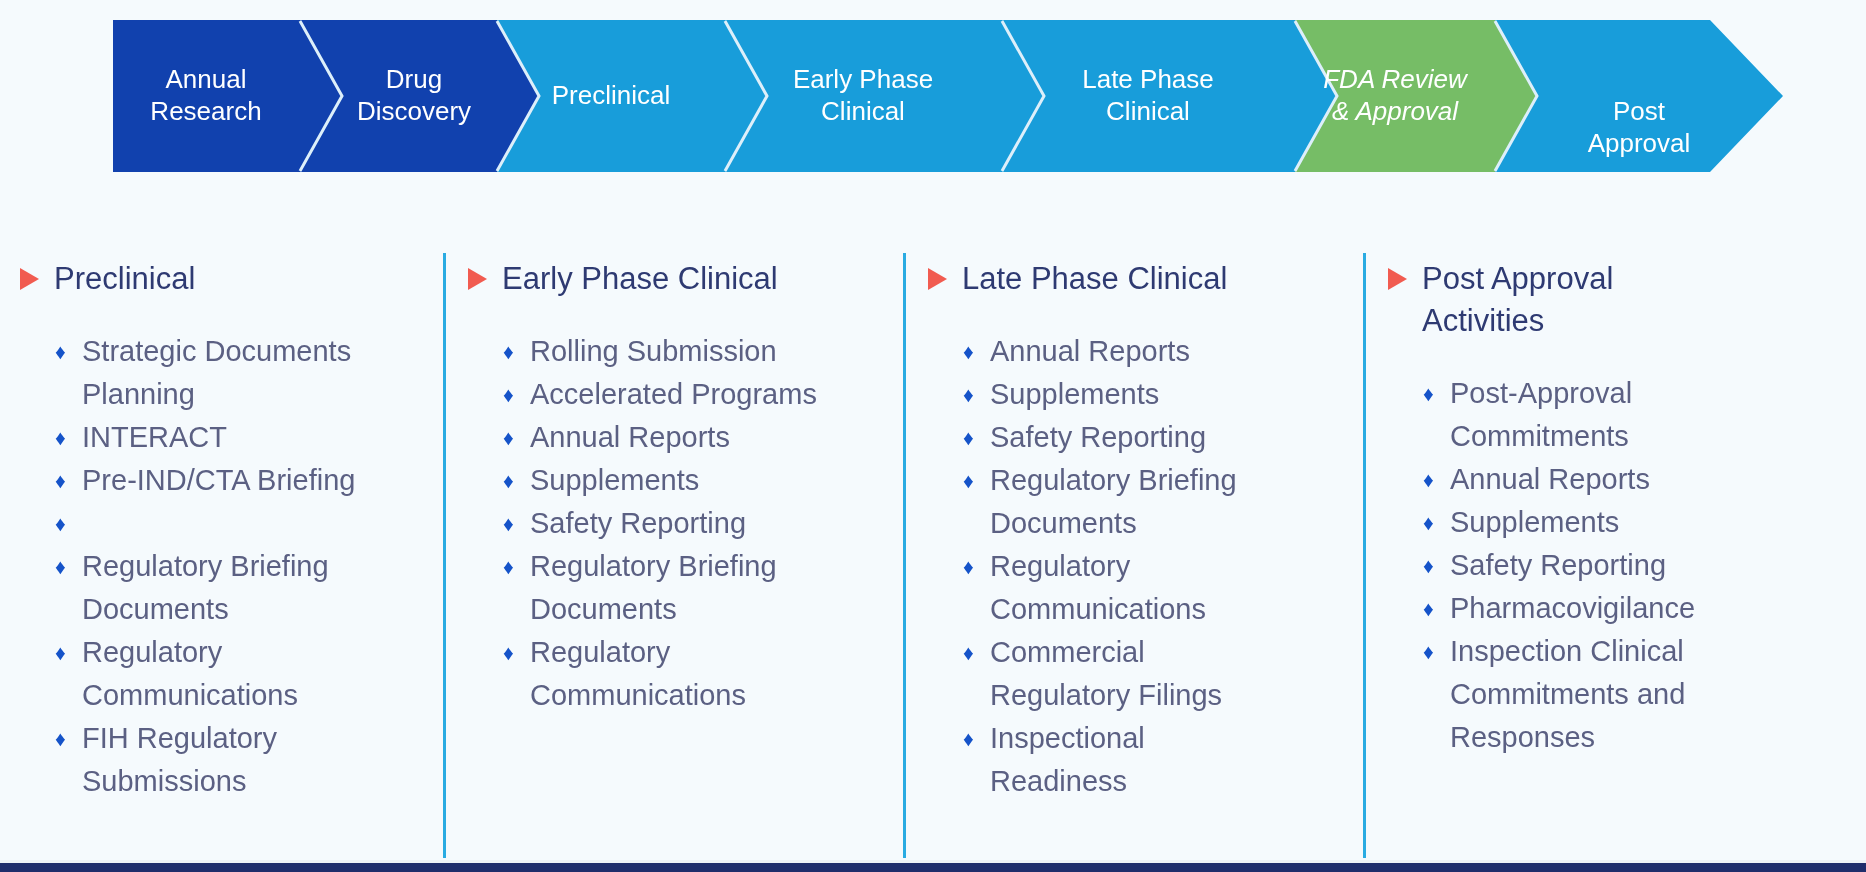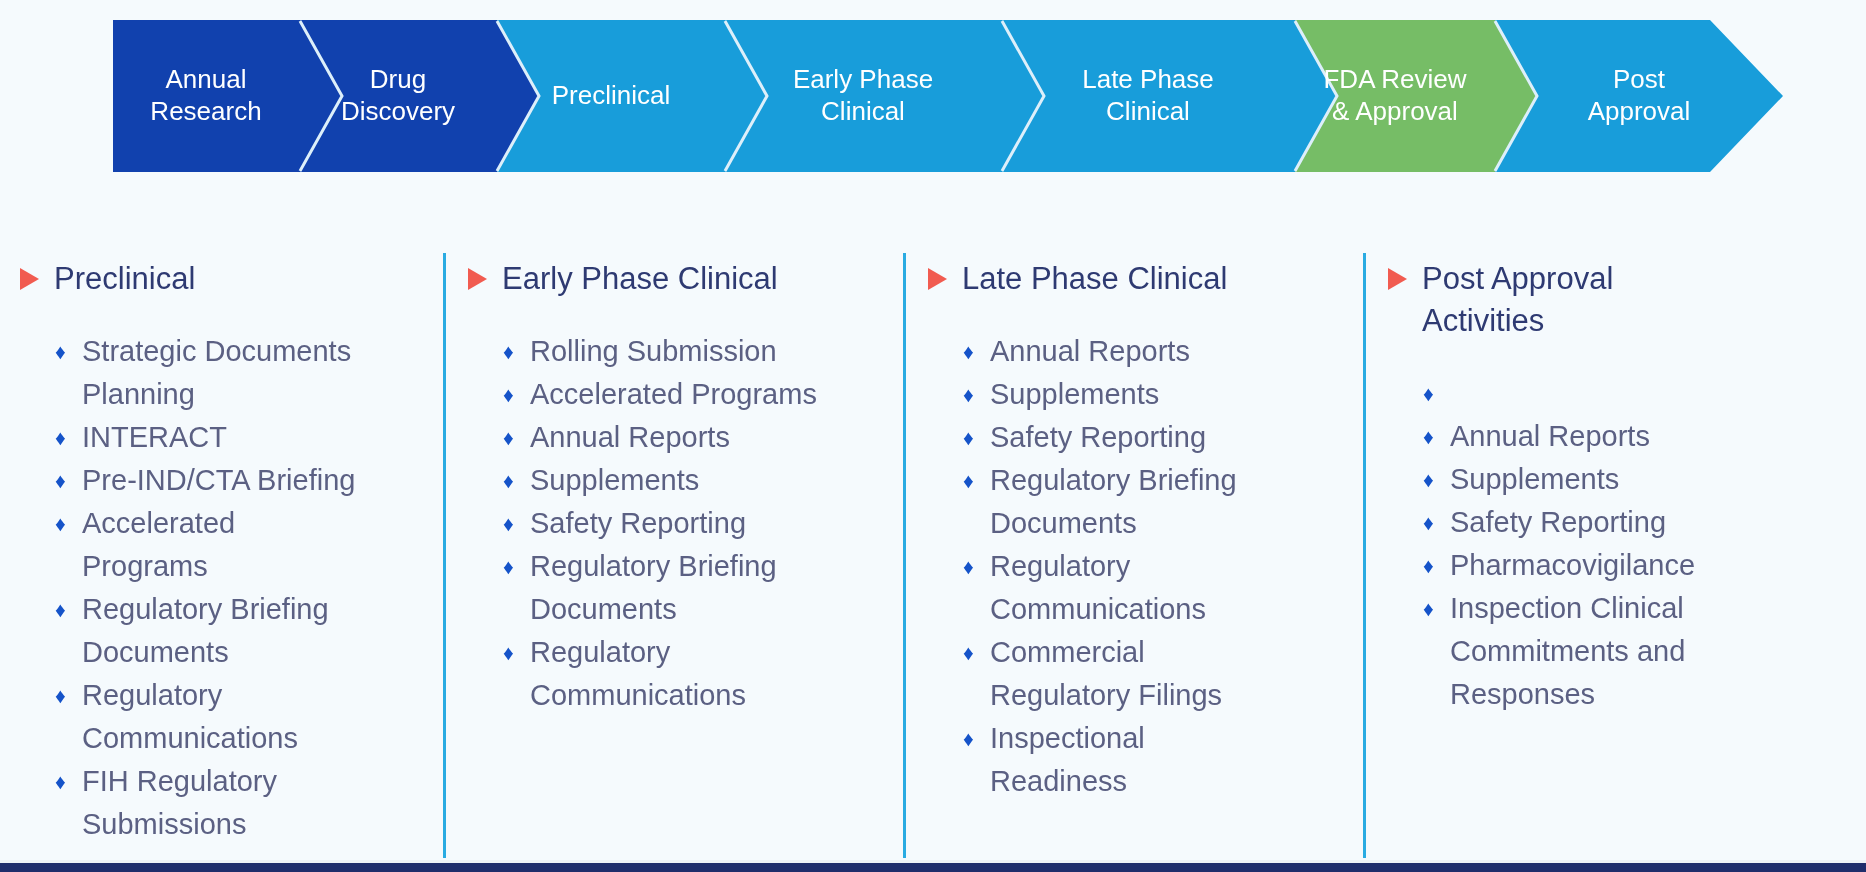--- a/index.html
+++ b/index.html
@@ -65,30 +65,30 @@
     <path d="M300,1 L342,76 L300,151" fill="none" stroke="#ddeffa" stroke-width="3"></path>
     <path d="M497,1 L539,76 L497,151" fill="none" stroke="#ddeffa" stroke-width="3"></path>
     <path d="M725,1 L767,76 L725,151" fill="none" stroke="#ddeffa" stroke-width="3"></path>
     <path d="M1002,1 L1044,76 L1002,151" fill="none" stroke="#ddeffa" stroke-width="3"></path>
     <path d="M1295,1 L1337,76 L1295,151" fill="none" stroke="#ddeffa" stroke-width="3"></path>
     <path d="M1495,1 L1537,76 L1495,151" fill="none" stroke="#ddeffa" stroke-width="3"></path>
   </svg>
 
   <div class="stage-label" style="left:96px;  width:220px;">Annual
 Research</div>
-  <div class="stage-label" style="left:288px; width:220px;">Drug
+  <div class="stage-label" style="left:304px; width:220px;">Drug
 Discovery</div>
   <div class="stage-label" style="left:501px; width:220px;">Preclinical</div>
   <div class="stage-label" style="left:753px; width:220px;">Early Phase
 Clinical</div>
   <div class="stage-label" style="left:1038px;width:220px;">Late Phase
 Clinical</div>
-  <div class="stage-label" style="left:1285px;width:220px;">FDA Review
+  <div class="stage-label" style="left:1285px;width:220px;font-style:italic;">FDA Review
 &amp; Approval</div>
-  <div class="stage-label" style="left:1529px;width:220px;">Post
+  <div class="stage-label" style="left:1529px;width:220px;margin-top:32px;">Post
 Approval</div>
 
   <div class="col" style="left:20px;">
     <div class="col-header">
       <span class="tri"></span>
       <h2 class="col-title">Preclinical</h2>
     </div>
     <ul>
       <li>
           <span class="dia">♦</span>
@@ -98,22 +98,20 @@
       <li>
           <span class="dia">♦</span>
           <span class="item-text">INTERACT</span>
         </li>
       <li>
           <span class="dia">♦</span>
           <span class="item-text">Pre-IND/CTA Briefing</span>
         </li>
       <li>
           <span class="dia">♦</span>
-          <span class="item-text">Accelerated
-Programs</span>
         </li>
       <li>
           <span class="dia">♦</span>
           <span class="item-text">Regulatory Briefing
 Documents</span>
         </li>
       <li>
           <span class="dia">♦</span>
           <span class="item-text">Regulatory
 Communications</span>
@@ -208,20 +206,22 @@
 
   <div class="col" style="left:1388px; width:440px;">
     <div class="col-header">
       <span class="tri"></span>
       <h2 class="col-title">Post Approval
 Activities</h2>
     </div>
     <ul>
       <li>
           <span class="dia">♦</span>
+          <span class="item-text">Post-Approval
+Commitments</span>
         </li>
       <li>
           <span class="dia">♦</span>
           <span class="item-text">Annual Reports</span>
         </li>
       <li>
           <span class="dia">♦</span>
           <span class="item-text">Supplements</span>
         </li>
       <li>

